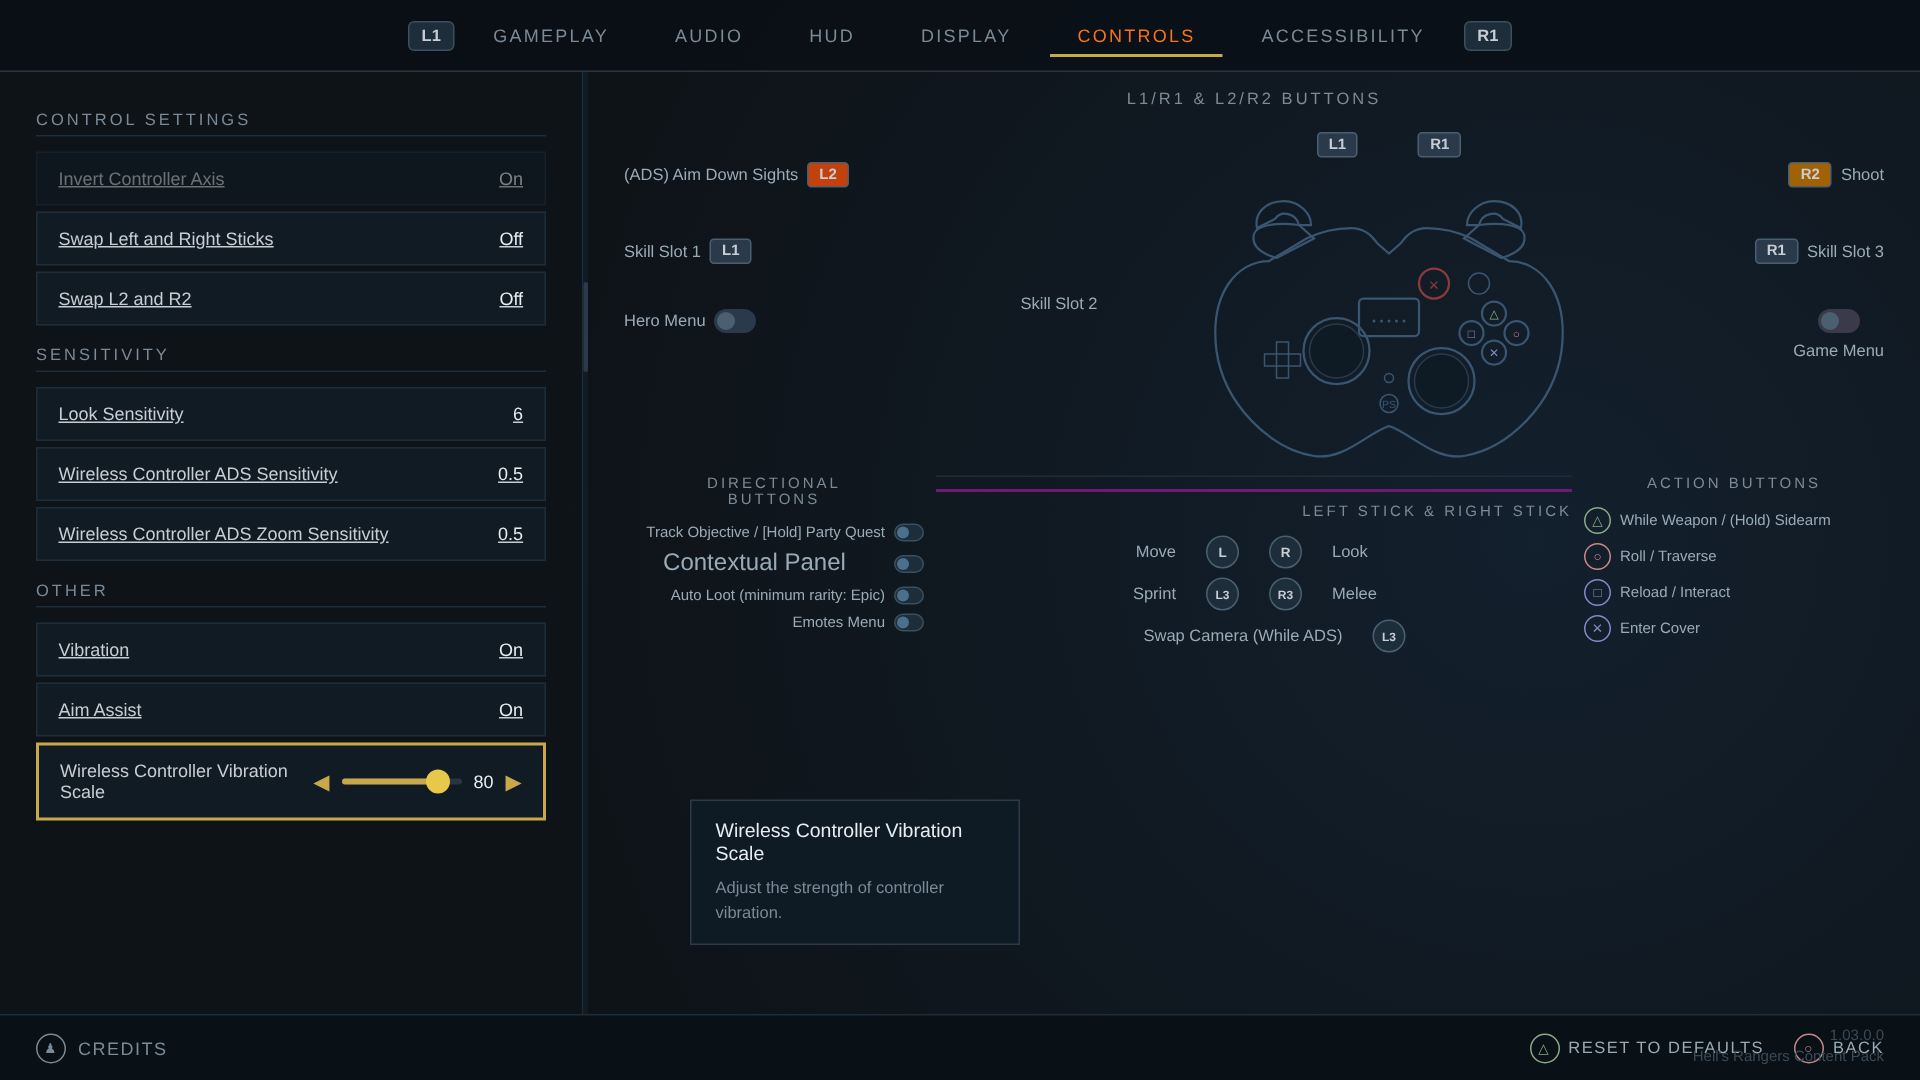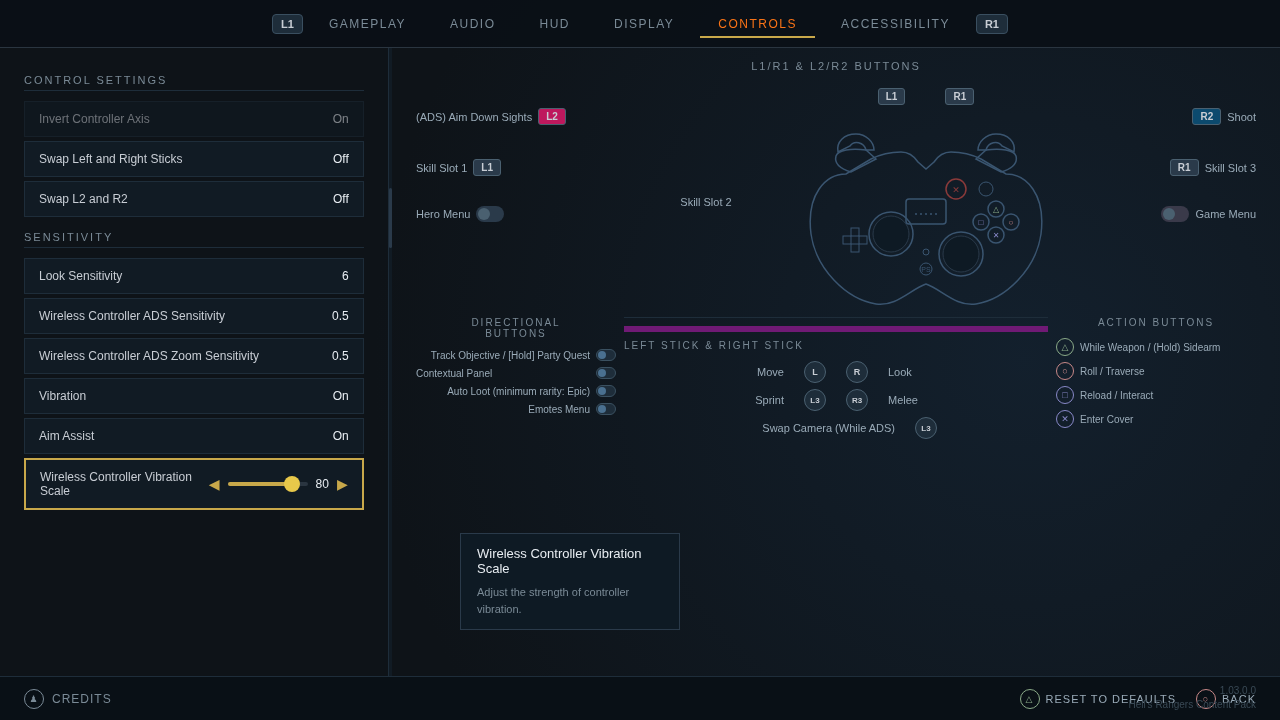--- a/index.html
+++ b/index.html
@@ -105,20 +105,21 @@
 
     .setting-row {
       display: flex;
       align-items: center;
       justify-content: space-between;
       background: #111b24;
       border: 1px solid #1e2d3a;
       padding: 10px 14px;
       margin-bottom: 4px;
       cursor: pointer;
+      text-decoration: underline;
     }
 
     .setting-label {
       color: #c8cdd4;
       font-size: 12px;
     }
 
     .setting-value {
       color: #e8edf2;
       font-size: 12px;
@@ -234,23 +235,23 @@
       border-radius: 3px;
       padding: 2px 7px;
       font-size: 10px;
       font-weight: bold;
       color: #c8cdd4;
       min-width: 26px;
       text-align: center;
     }
 
     .btn-badge.l1 { background: #2a3a4a; }
-    .btn-badge.l2 { background: #be185d; }
+    .btn-badge.l2 { background: #c2410c; }
     .btn-badge.r1 { background: #2a3a4a; }
-    .btn-badge.r2 { background: #0c4a6e; }
+    .btn-badge.r2 { background: #a16207; }
 
     
     .controller-svg-wrap {
       flex: 1;
       display: flex;
       align-items: center;
       justify-content: center;
     }
 
     .dir-bindings {
@@ -307,23 +308,23 @@
       justify-content: center;
       font-size: 9px;
       color: #c8cdd4;
       flex-shrink: 0;
     }
 
     .stick-title {
       font-size: 10px;
       letter-spacing: 2px;
       color: #7a8a96;
-      text-align: left;
+      text-align: right;
       margin-bottom: 10px;
-      border-top: 6px solid #701a75;
+      border-top: 2px solid #701a75;
       padding-top: 8px;
     }
 
     .stick-bindings {
       display: flex;
       flex-direction: column;
       gap: 6px;
       align-items: center;
     }
 
@@ -544,20 +545,21 @@
       </div>
       <div class="setting-row">
         <span class="setting-label">Wireless Controller ADS Sensitivity</span>
         <span class="setting-value">0.5</span>
       </div>
       <div class="setting-row">
         <span class="setting-label">Wireless Controller ADS Zoom Sensitivity</span>
         <span class="setting-value">0.5</span>
       </div>
 
+      <div class="section-title">OTHER</div>
 
       <div class="setting-row">
         <span class="setting-label">Vibration</span>
         <span class="setting-value">On</span>
       </div>
       <div class="setting-row">
         <span class="setting-label">Aim Assist</span>
         <span class="setting-value">On</span>
       </div>
 
@@ -671,37 +673,37 @@
 
         <div class="right-bindings">
           <div class="binding-row right-side">
             <span>Shoot</span>
             <span class="btn-badge r2">R2</span>
           </div>
           <div class="binding-row right-side" style="margin-top: 20px;">
             <span>Skill Slot 3</span>
             <span class="btn-badge r1">R1</span>
           </div>
-          <div style="margin-top: 16px; display:flex; align-items:center; gap:6px; justify-content:flex-end;">
+          <div style="margin-top: 16px; display:flex; align-items:center; gap:6px; justify-content:flex-end;flex-direction:column;">
             <span class="toggle-icon" style="background:#3a3a4a;"></span>
             <span style="font-size:11px; color:#9aabb8;">Game Menu</span>
           </div>
         </div>
       </div>
 
       <div style="display:flex; width:100%; gap:8px; margin-top:-10px;">
 
         <div class="dir-bindings">
           <div class="dir-title">DIRECTIONAL<br>BUTTONS</div>
           <div class="dir-binding-row">
             <span style="font-size:10px; text-align:right; flex:1;">Track Objective / [Hold] Party Quest</span>
             <span class="toggle-small"></span>
           </div>
           <div class="dir-binding-row">
-            <span style="font-size:10px; text-align:left; flex:1;">Contextual Panel</span>
+            <span style="font-size:16px; text-align:center; flex:1;">Contextual Panel</span>
             <span class="toggle-small"></span>
           </div>
           <div class="dir-binding-row">
             <span style="font-size:10px; text-align:right; flex:1;">Auto Loot (minimum rarity: Epic)</span>
             <span class="toggle-small"></span>
           </div>
           <div class="dir-binding-row">
             <span style="font-size:10px; text-align:right; flex:1;">Emotes Menu</span>
             <span class="toggle-small"></span>
           </div>

